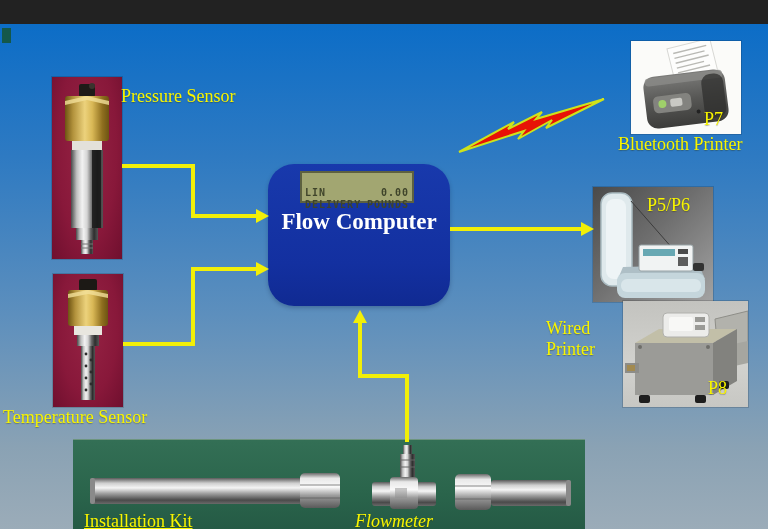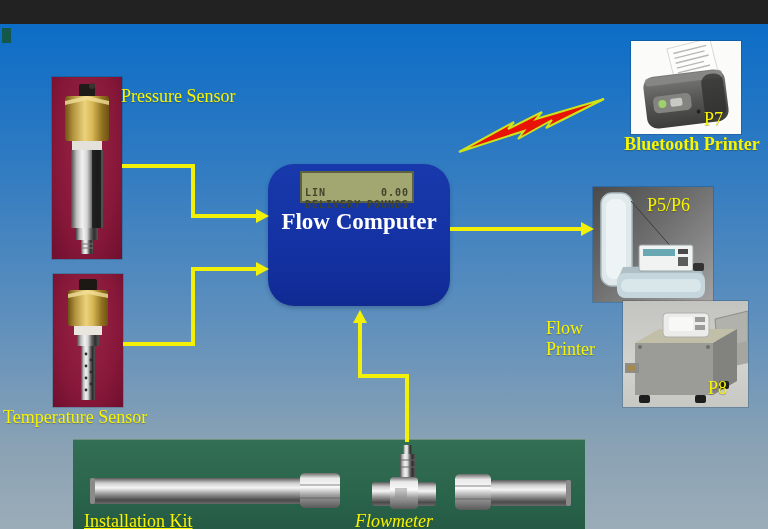--- a/index.html
+++ b/index.html
@@ -6,21 +6,21 @@
   #slide{
     position:relative;width:768px;height:529px;overflow:hidden;
     font-family:"Liberation Serif",serif;
     background:linear-gradient(180deg,#0c6dc7 0%,#2e7ac2 25%,#5d8fbd 55%,#8aa2b4 80%,#9dadb9 97%,#9dadb9 100%);
     margin-top:24px;
   }
   .abs{position:absolute;}
   
   .ylabel{color:#f8f500;font-size:18px;line-height:21px;white-space:nowrap;
           text-shadow:0 1px 1px rgba(40,40,0,.35);}
-  .center{text-align:center;font-weight:bold;}
+  .center{}
   
   #teal-rect{left:2px;top:4px;width:9px;height:15px;background:#14584a;}
   
   .photo{box-shadow:0 0 0 1px rgba(0,0,0,.15);}
   #pressure-photo{left:52px;top:53px;width:70px;height:182px;
     background:radial-gradient(ellipse at 50% 40%, #962344 0%, #88183a 60%, #6f0f2e 100%);}
   #temperature-photo{left:53px;top:250px;width:70px;height:133px;
     background:radial-gradient(ellipse at 50% 40%, #962344 0%, #88183a 60%, #6f0f2e 100%);}
   #bt-photo{left:631px;top:17px;width:110px;height:93px;background:#fbfbf9;}
   #p56-photo{left:593px;top:163px;width:120px;height:115px;
@@ -190,21 +190,21 @@
       <rect x="28" y="92" width="80" height="13" rx="6" fill="#d9e6ea"></rect>
       <rect x="46" y="58" width="54" height="26" rx="2" fill="#f1f3f3" stroke="#97a3a6" stroke-width="1"></rect>
       <rect x="50" y="62" width="32" height="7" fill="#3a8f9e" opacity="0.75"></rect>
       <rect x="85" y="62" width="10" height="5" fill="#4a4a4a"></rect>
       <rect x="85" y="70" width="10" height="9" fill="#5c5c5c"></rect>
       <rect x="100" y="76" width="11" height="8" rx="2" fill="#333"></rect>
     </svg>
   </div>
   <div class="abs ylabel" style="left:647px;top:171px;font-family:Liberation Serif, serif;">P5/P6</div>
   <div class="abs ylabel" style="left:546px;top:294px;">
-    <div>Flow</div>
+    <div>Wired</div>
     <div>Printer</div>
   </div>
 
   <div class="abs photo" id="p8-photo">
     <svg class="svgfill" viewBox="0 0 125 106">
       <polygon points="92,18 125,10 125,60 96,66" fill="#b2b2ac" stroke="#8e8e88" stroke-width="1"></polygon>
       <polygon points="96,46 125,40 125,62 98,68" fill="#a6a6a0"></polygon>
       <polygon points="12,42 90,42 114,28 36,28" fill="#c2bfa8"></polygon>
       <polygon points="12,42 90,42 90,94 12,94" fill="#9b9b97"></polygon>
       <polygon points="90,42 114,28 114,80 90,94" fill="#82827e"></polygon>

